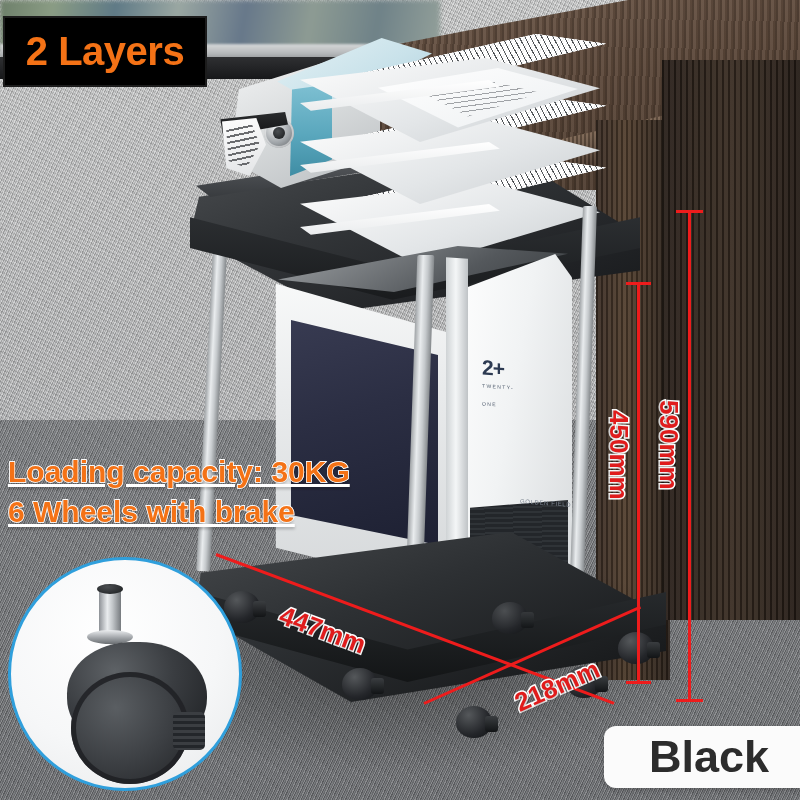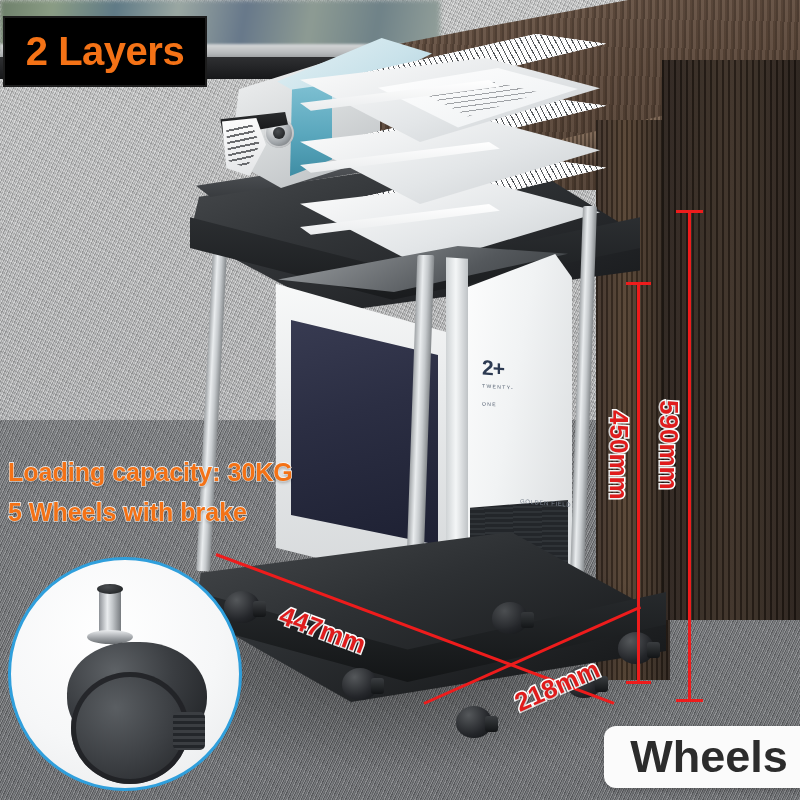--- a/index.html
+++ b/index.html
@@ -269,26 +269,27 @@
     background:#000000;border:2px solid #1c1c1c;
     display:flex;align-items:center;justify-content:center;
   }
   .badge-layers span{
     color:#f47216;font-size:40px;font-weight:700;letter-spacing:-.5px;
     font-family:"Liberation Sans",sans-serif;
   }
 
   .cap-text{
     position:absolute;left:8px;top:452px;width:470px;
-    font-family:"Liberation Sans",sans-serif;font-weight:700;font-size:25px;line-height:40px;
+    font-family:"Liberation Sans",sans-serif;font-weight:700;font-size:30px;line-height:40px;
     color:#f47216;
     -webkit-text-stroke:1.4px #ffffff;
     paint-order:stroke fill;
     text-shadow:0 2px 3px rgba(0,0,0,.25);
     white-space:nowrap;
+    text-decoration:underline;
   }
 
   .dim-label{
     position:absolute;font-family:"Liberation Sans",sans-serif;font-weight:700;
     color:#e01c1c;-webkit-text-stroke:3px #ffffff;paint-order:stroke fill;
     font-size:26px;letter-spacing:0px;white-space:nowrap;
     text-shadow:0 2px 2px rgba(0,0,0,.22);
   }
   .l590{left:684px;top:400px;transform:rotate(90deg);transform-origin:left top;}
   .l450{left:634px;top:410px;transform:rotate(90deg);transform-origin:left top;}
@@ -452,20 +453,20 @@
     <div class="wheel-disc"></div>
     <div class="brake-lever"></div>
   </div>
 
   <div class="badge-layers">
     <span>2 Layers</span>
   </div>
 
   <div class="cap-text">
     <div>Loading capacity: 30KG</div>
-    <div>5 Wheels with brake</div>
+    <div>6 Wheels with brake</div>
   </div>
 
   <div class="badge-black">
-    <span>Wheels</span>
+    <span>Black</span>
   </div>
 
 </div>
 
 </body></html>

